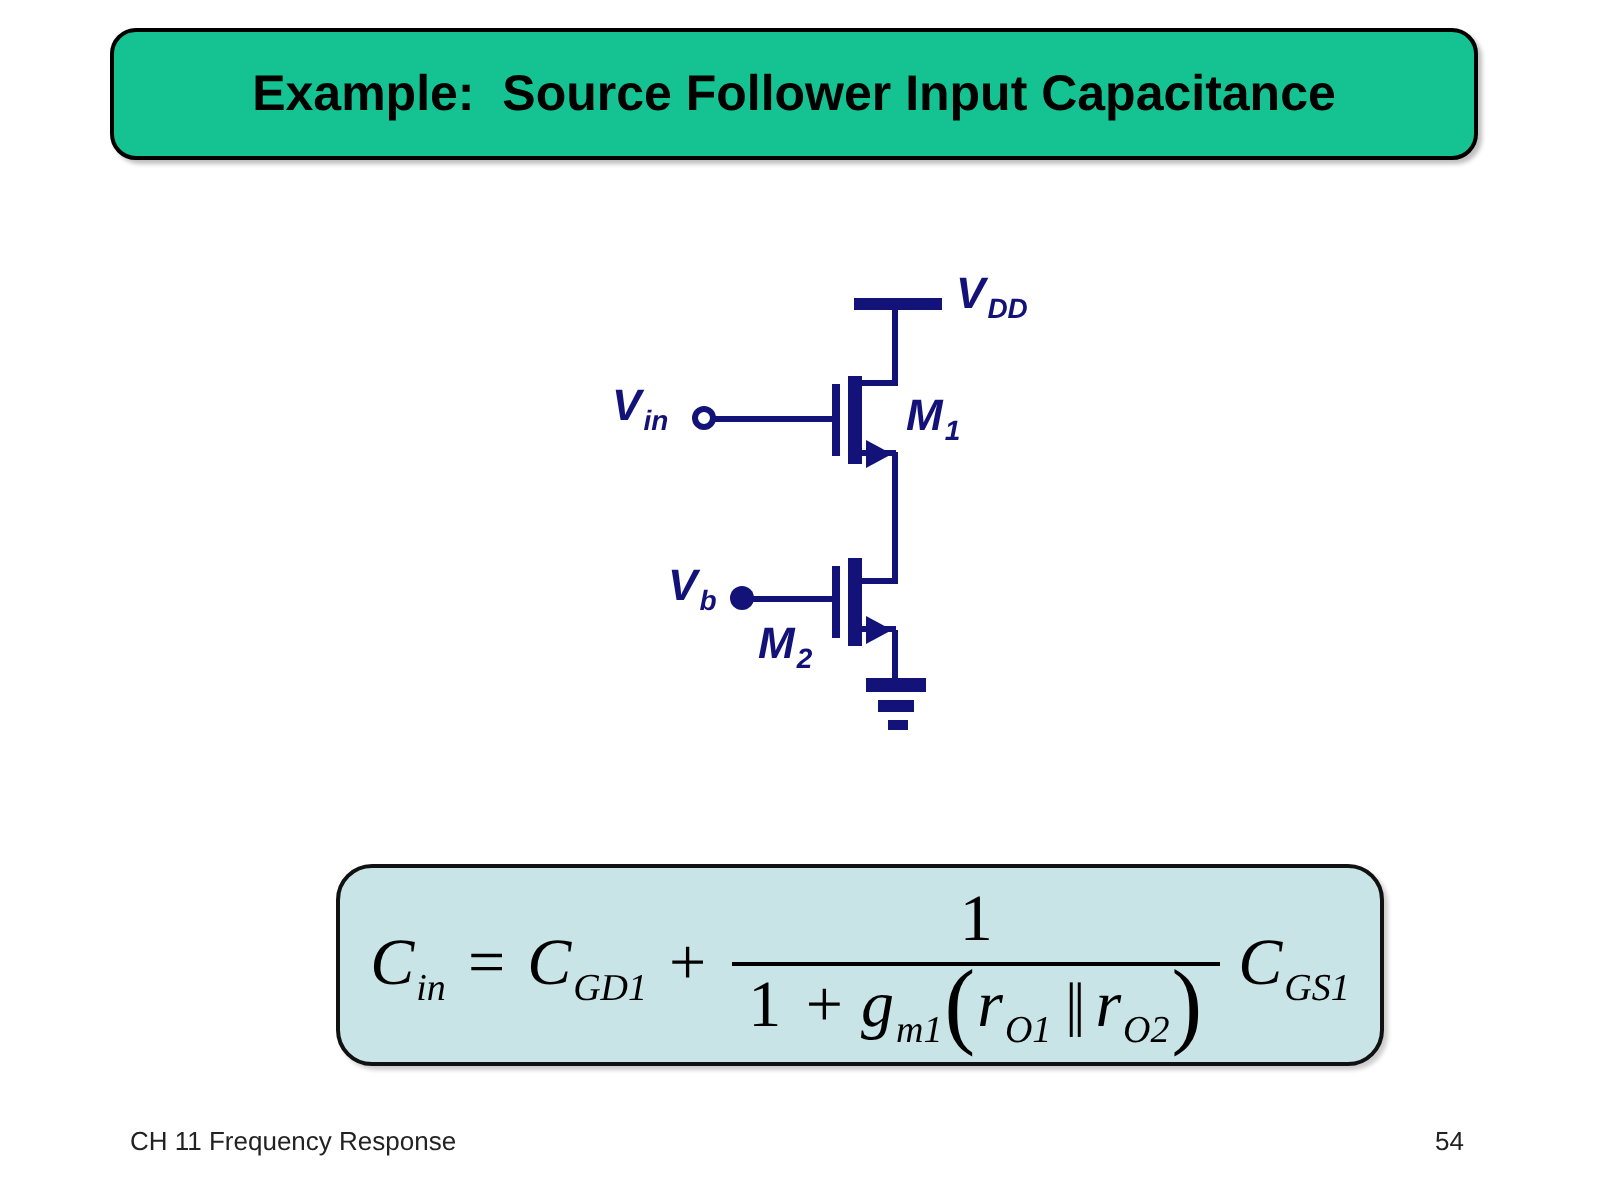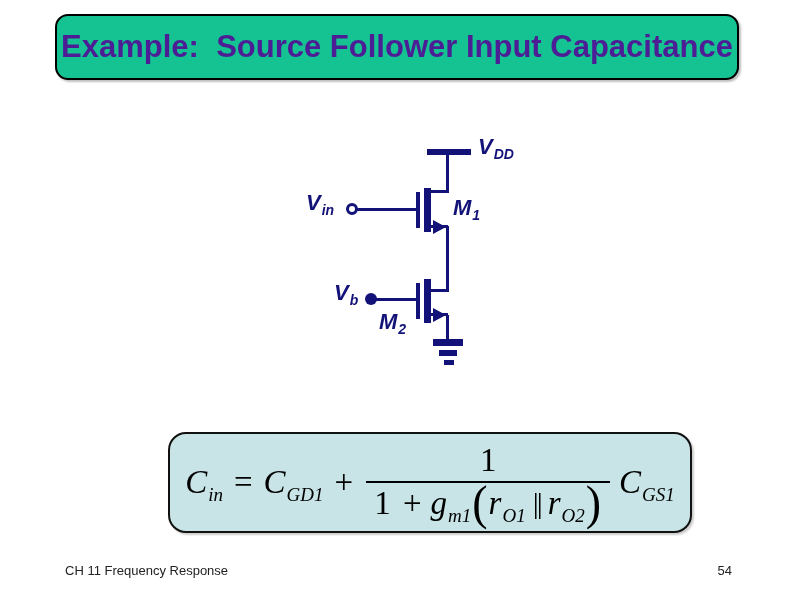--- a/index.html
+++ b/index.html
@@ -17,21 +17,21 @@
 
   
   .title-banner{
     position:absolute;left:55px;top:14px;width:684px;height:66px;
     background:var(--banner-green);
     border:2px solid #000;border-radius:13px;
     display:flex;align-items:center;justify-content:center;
     box-shadow:2px 2px 2px rgba(0,0,0,0.25);
   }
   .title-text{
-    font-weight:bold;font-size:31px;color:#4c1d95;white-space:pre;
+    font-weight:bold;font-size:25px;color:#000000;white-space:pre;
     font-family:"Liberation Sans", sans-serif;
   }
 
   
   .wire,.bar{position:absolute;background:var(--circuit-navy);}
   .arrow-right{
     position:absolute;width:0;height:0;
     border-top:7px solid transparent;border-bottom:7px solid transparent;
     border-left:13px solid var(--circuit-navy);
   }

